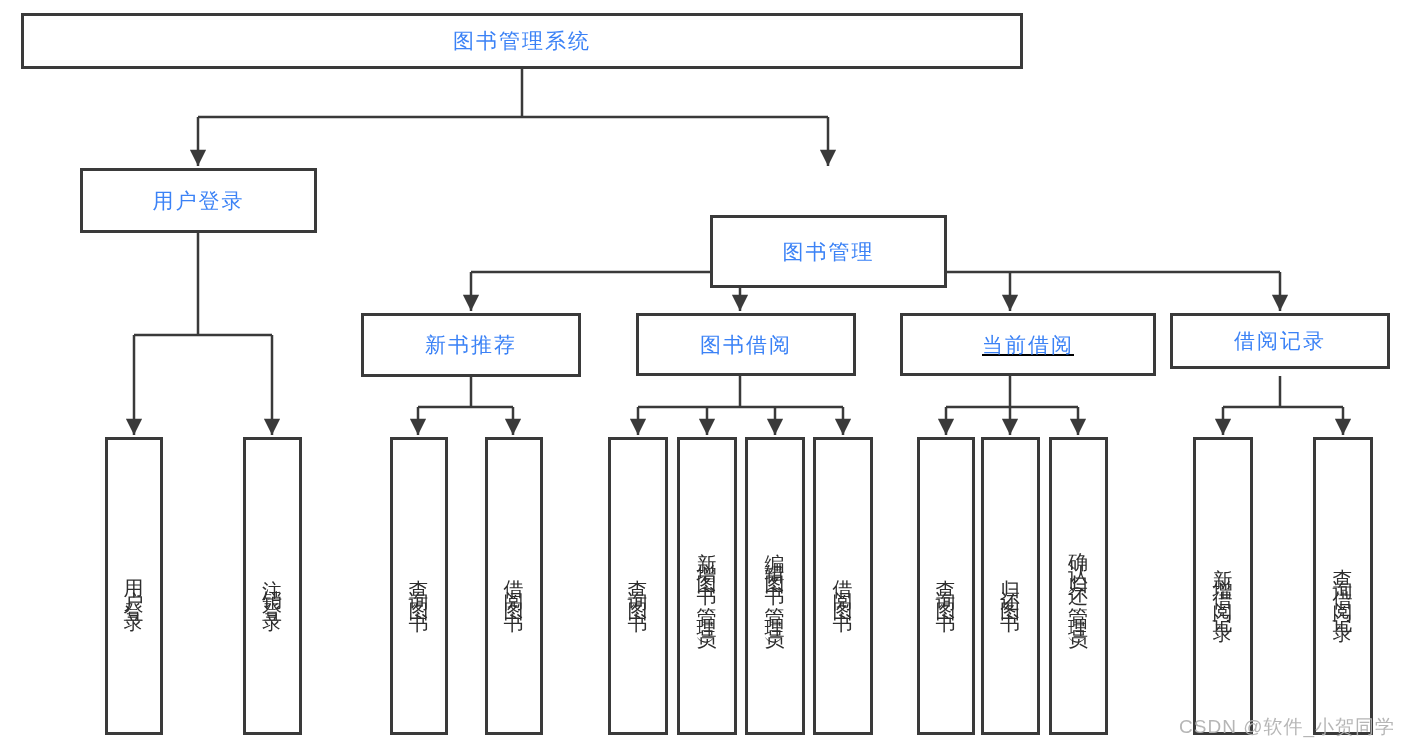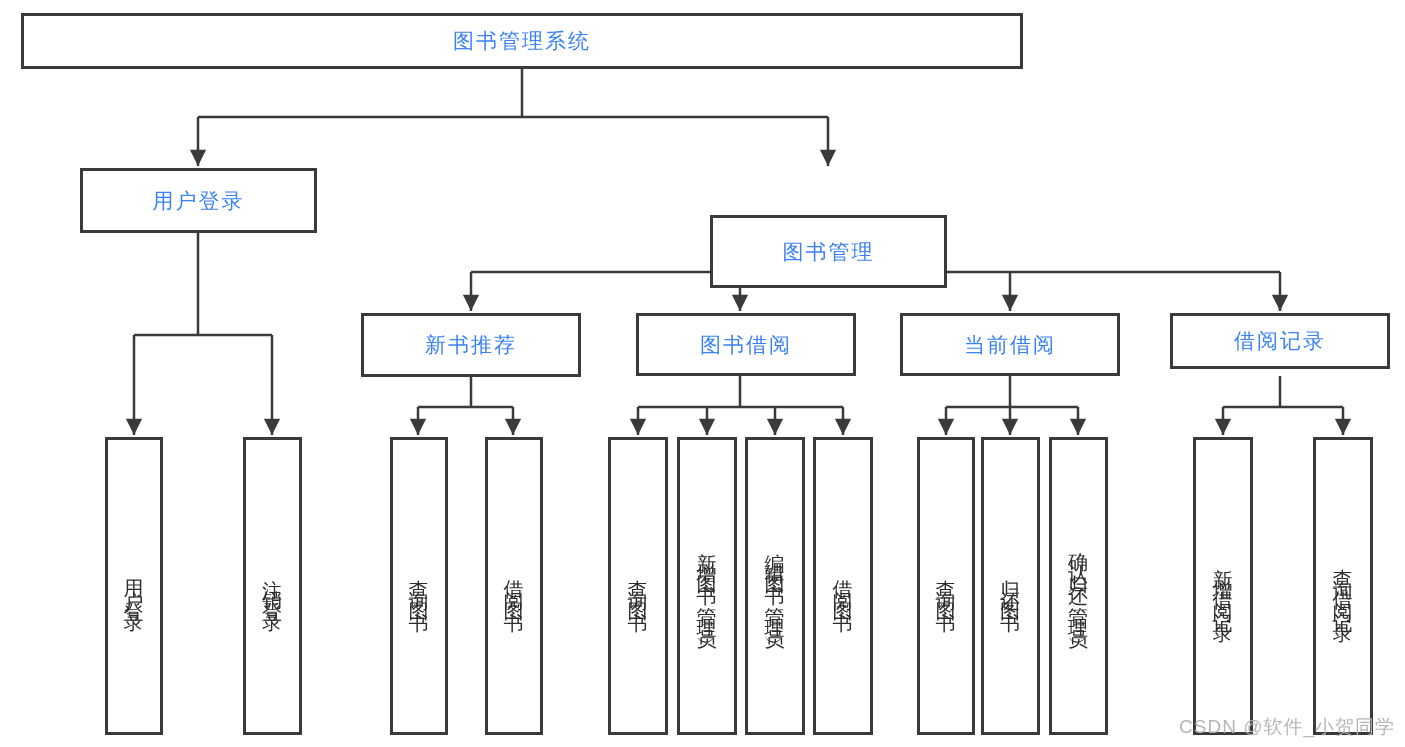--- a/index.html
+++ b/index.html
@@ -36,21 +36,21 @@
     letter-spacing: 11px;
     color: #2d2d2d;
     white-space: nowrap;
   }
   
   .n-root   { left: 21px;   top: 13px;  width: 1002px; height: 56px; }
   .n-user   { left: 80px;   top: 168px; width: 237px;  height: 65px; }
   .n-mgmt   { left: 710px;  top: 168px; width: 237px;  height: 73px; margin-top: 47px; }
   .n-g0 { left: 361px;  top: 313px; width: 220px; height: 64px; }
   .n-g1 { left: 630px;  top: 313px; width: 220px; height: 63px; margin-left: 6px; }
-  .n-g2 { left: 900px;  top: 313px; width: 220px; height: 63px; }
+  .n-g2 { left: 900px;  top: 313px; width: 256px; height: 63px; text-decoration: underline; }
   .n-g3 { left: 1170px; top: 313px; width: 220px; height: 56px; }
   .leaf { top: 437px; height: 298px; }
   .l-u0 { left: 105px;  width: 58px; }
   .l-u1 { left: 243px;  width: 59px; }
   .l-a0 { left: 390px;  width: 58px; }
   .l-a1 { left: 485px;  width: 58px; }
   .l-b0 { left: 608px;  width: 60px; }
   .l-b1 { left: 677px;  width: 60px; }
   .l-b2 { left: 745px;  width: 60px; }
   .l-b3 { left: 813px;  width: 60px; }

